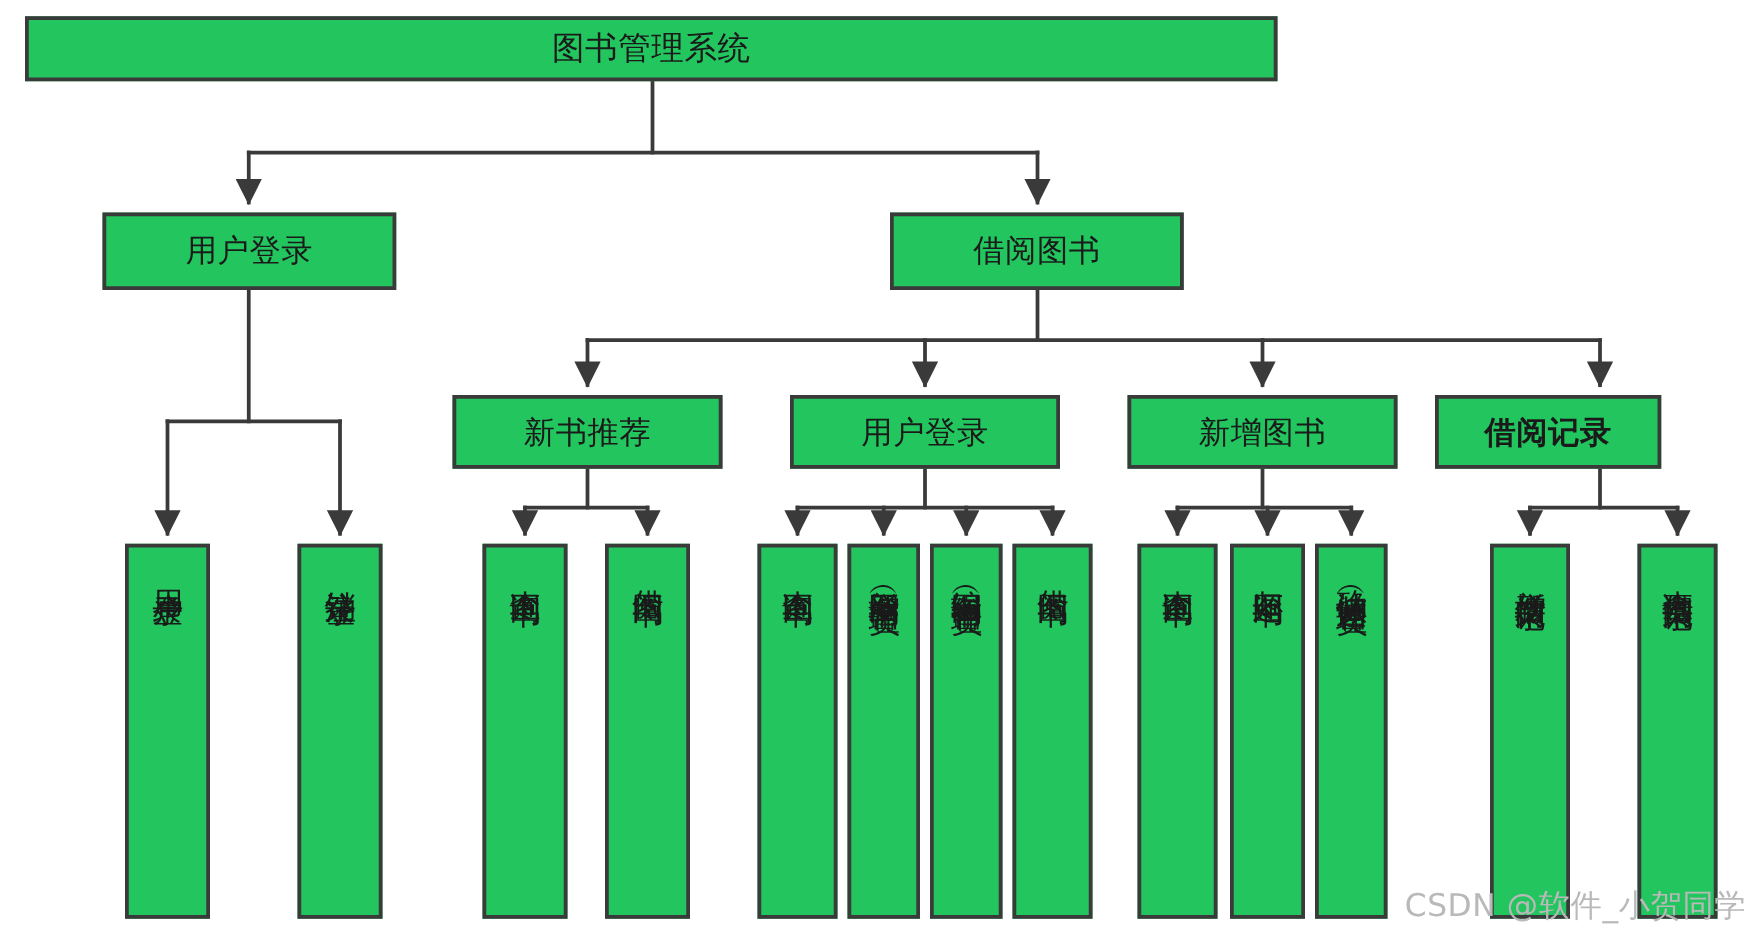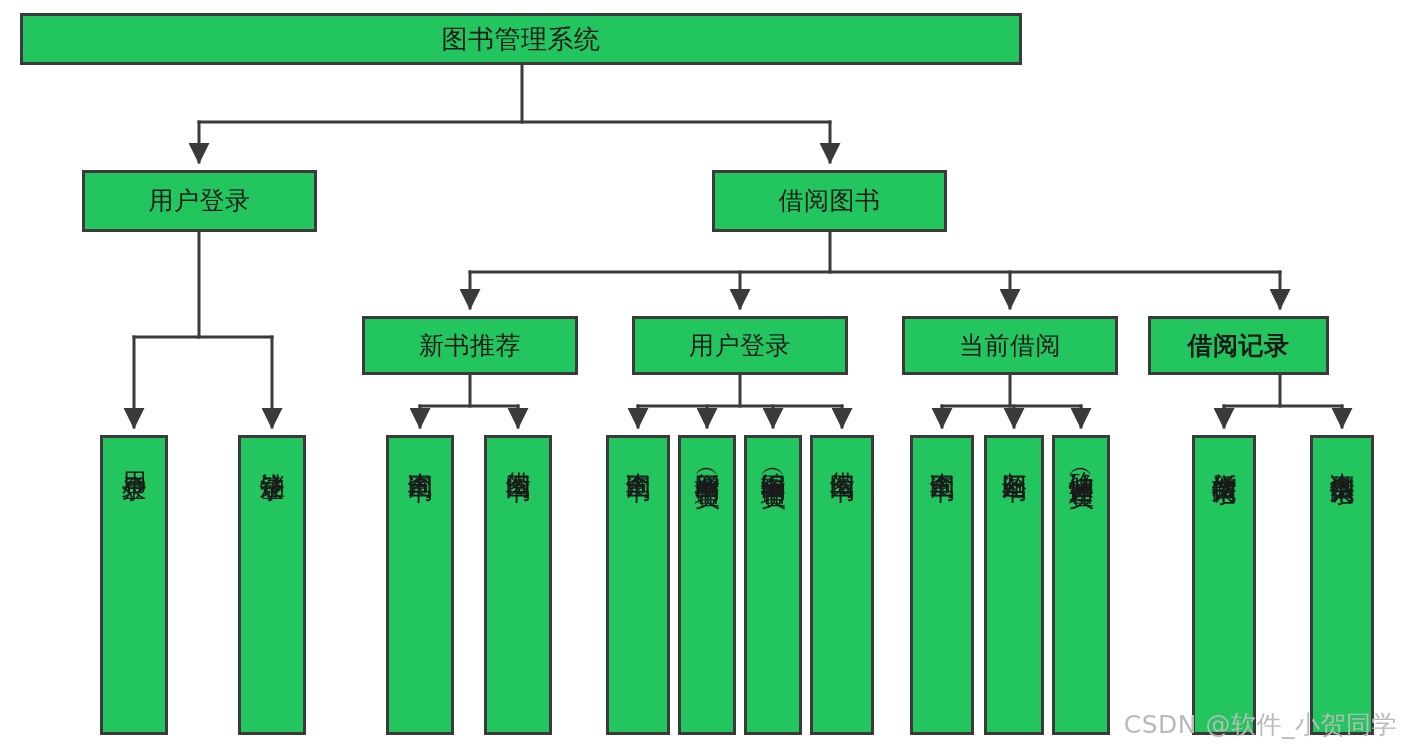--- a/index.html
+++ b/index.html
@@ -156,21 +156,21 @@
     <span class="node-label">借阅图书</span>
   </div>
 
   <div class="node horiz" style="left:362px; top:316px; width:216px; height:59px;">
     <span class="node-label">新书推荐</span>
   </div>
   <div class="node horiz" style="left:632px; top:316px; width:216px; height:59px;">
     <span class="node-label">用户登录</span>
   </div>
   <div class="node horiz" style="left:902px; top:316px; width:216px; height:59px;">
-    <span class="node-label">当前借阅</span>
+    <span class="node-label">新增图书</span>
   </div>
   <div class="node horiz" style="left:1148px; top:316px; width:181px; height:59px;font-weight:bold;">
     <span class="node-label">借阅记录</span>
   </div>
 
   <div class="node leaf" style="left:100px; top:435px; width:68px; height:300px;">
     <span class="node-label">用户登录</span>
   </div>
   <div class="node leaf" style="left:238px; top:435px; width:68px; height:300px;">
     <span class="node-label">注销登录</span>

